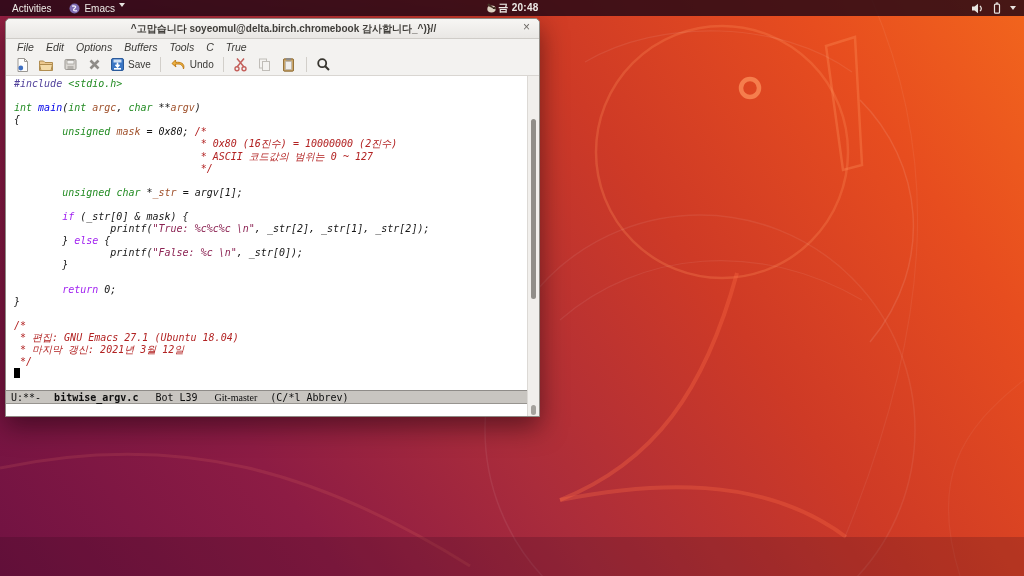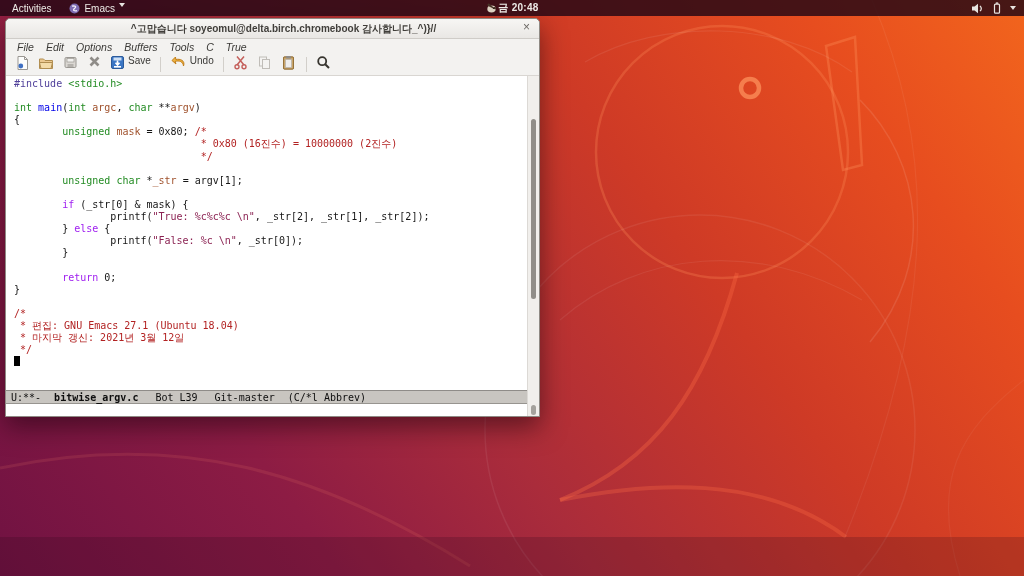--- a/index.html
+++ b/index.html
@@ -35,28 +35,28 @@
   .titlebar { height:20px; background:linear-gradient(#f7f6f4,#e9e7e4);
     border-bottom:1px solid #cfccc8; border-radius:5px 5px 0 0; position:relative;
     display:flex; align-items:center; justify-content:center; flex:0 0 auto;padding-left:22px; }
   .title-text { font-size:10px; font-weight:700; color:#403e3a; }
   .close-btn { position:absolute; right:9px; top:1px; font-size:12px; color:#6e6b66; cursor:default; }
   .menubar { height:15px; background:#f3f2f0; display:flex; align-items:center;
     padding-left:5px; flex:0 0 auto;font-style:italic; }
   .menu-item { font-size:10.5px; color:#3a3936; padding:0 6px; }
   .toolbar { height:22px; background:#f3f2f0; border-bottom:1px solid #d9d6d2;
     display:flex; align-items:center; padding-left:5px; gap:2px; flex:0 0 auto; }
-  .tool-btn { height:20px; min-width:22px; display:flex; justify-content:center;
+  .tool-btn { height:20px; min-width:22px; display:flex; align-items:center; justify-content:center;
     gap:3px; padding:0 3px; border-radius:3px; }
   .tool-label { font-size:10px; color:#3a3936; }
   .tool-sep { width:1px; height:15px; background:#d2cfca; margin:0 4px; }
 
   .editor { position:relative; flex:1 1 auto; background:#fff; overflow:hidden;
     padding:2px 0 0 8px; font-family:"DejaVu Sans Mono",monospace; font-size:10px; }
-  .cline { height:12.1px; line-height:12.1px; white-space:pre; }
+  .cline { height:12.1px; line-height:12.1px; white-space:pre;font-style:italic; }
   .tok-pl  { color:#161616; }
   .tok-kw  { color:#a020f0; }
   .tok-type{ color:#228b22; }
   .tok-fn  { color:#0000e8; }
   .tok-var { color:#a0522d; }
   .tok-str { color:#8b2252; }
   .tok-cmt { color:#b22222; }
   .tok-pp  { color:#50409a; }
   .cursor { display:inline-block; width:6px; height:10px; background:#000; vertical-align:-1px; }
 
@@ -64,21 +64,21 @@
     background:#f1efec; border-left:1px solid #dcd9d5; z-index:5; }
   .scroll-thumb { position:absolute; left:3px; width:5px; border-radius:2.5px; background:#918e89; }
   .thumb-main { top:43px; height:180px; }
   .thumb-mini { top:329px; height:10px; background:#a5a29d; }
 
   .modeline { height:14px; background:#c8c5c0; border-top:1px solid #8f8c88;
     border-bottom:1px solid #97948f; width:calc(100% - 12px);
     display:flex; align-items:center; padding-left:5px;
     font-family:"DejaVu Sans Mono",monospace; font-size:10px; color:#0d0d0d; flex:0 0 auto; }
   .ml-file { font-weight:700; margin-left:13px; }
-  .ml-pos { margin-left:17px; } .ml-vc { margin-left:17px; } .ml-modes { margin-left:13px; }
+  .ml-pos { margin-left:17px; } .ml-vc { margin-left:17px;font-family:Liberation Serif, serif; } .ml-modes { margin-left:13px; }
   .minibuffer { height:12px; background:#fff; flex:0 0 auto; }
 </style>
 </head>
 <body>
 
 <div class="wallpaper">
   <svg viewBox="0 0 1024 576">
     <g fill="none">
       <circle cx="722" cy="152" r="126" stroke="rgba(255,145,90,0.28)" stroke-width="2.5"></circle>
       <circle cx="750" cy="88" r="9" stroke="rgba(255,150,95,0.70)" stroke-width="4.5"></circle>
@@ -220,20 +220,21 @@
     </span>
   </div>
 
   <div class="editor">
       <div class="cline"><span class="tok-pp">#include </span><span class="tok-type">&lt;stdio.h&gt;</span></div>
       <div class="cline"></div>
       <div class="cline"><span class="tok-type">int </span><span class="tok-fn">main</span><span class="tok-pl">(</span><span class="tok-type">int</span><span class="tok-pl"> </span><span class="tok-var">argc</span><span class="tok-pl">, </span><span class="tok-type">char</span><span class="tok-pl"> **</span><span class="tok-var">argv</span><span class="tok-pl">)</span></div>
       <div class="cline"><span class="tok-pl">{</span></div>
       <div class="cline"><span class="tok-pl">        </span><span class="tok-type">unsigned</span><span class="tok-pl"> </span><span class="tok-var">mask</span><span class="tok-pl"> = 0x80; </span><span class="tok-cmt">/*</span></div>
       <div class="cline"><span class="tok-pl">                               </span><span class="tok-cmt">* 0x80 (16진수) = 10000000 (2진수)</span></div>
+      <div class="cline"><span class="tok-pl">                               </span><span class="tok-cmt">* ASCII 코드값의 범위는 0 ~ 127</span></div>
       <div class="cline"><span class="tok-pl">                               </span><span class="tok-cmt">*/</span></div>
       <div class="cline"></div>
       <div class="cline"><span class="tok-pl">        </span><span class="tok-type">unsigned</span><span class="tok-pl"> </span><span class="tok-type">char</span><span class="tok-pl"> *</span><span class="tok-var">_str</span><span class="tok-pl"> = argv[1];</span></div>
       <div class="cline"></div>
       <div class="cline"><span class="tok-pl">        </span><span class="tok-kw">if</span><span class="tok-pl"> (_str[0] &amp; mask) {</span></div>
       <div class="cline"><span class="tok-pl">                printf(</span><span class="tok-str">"True: %c%c%c \n"</span><span class="tok-pl">, _str[2], _str[1], _str[2]);</span></div>
       <div class="cline"><span class="tok-pl">        } </span><span class="tok-kw">else</span><span class="tok-pl"> {</span></div>
       <div class="cline"><span class="tok-pl">                printf(</span><span class="tok-str">"False: %c \n"</span><span class="tok-pl">, _str[0]);</span></div>
       <div class="cline"><span class="tok-pl">        }</span></div>
       <div class="cline"></div>

